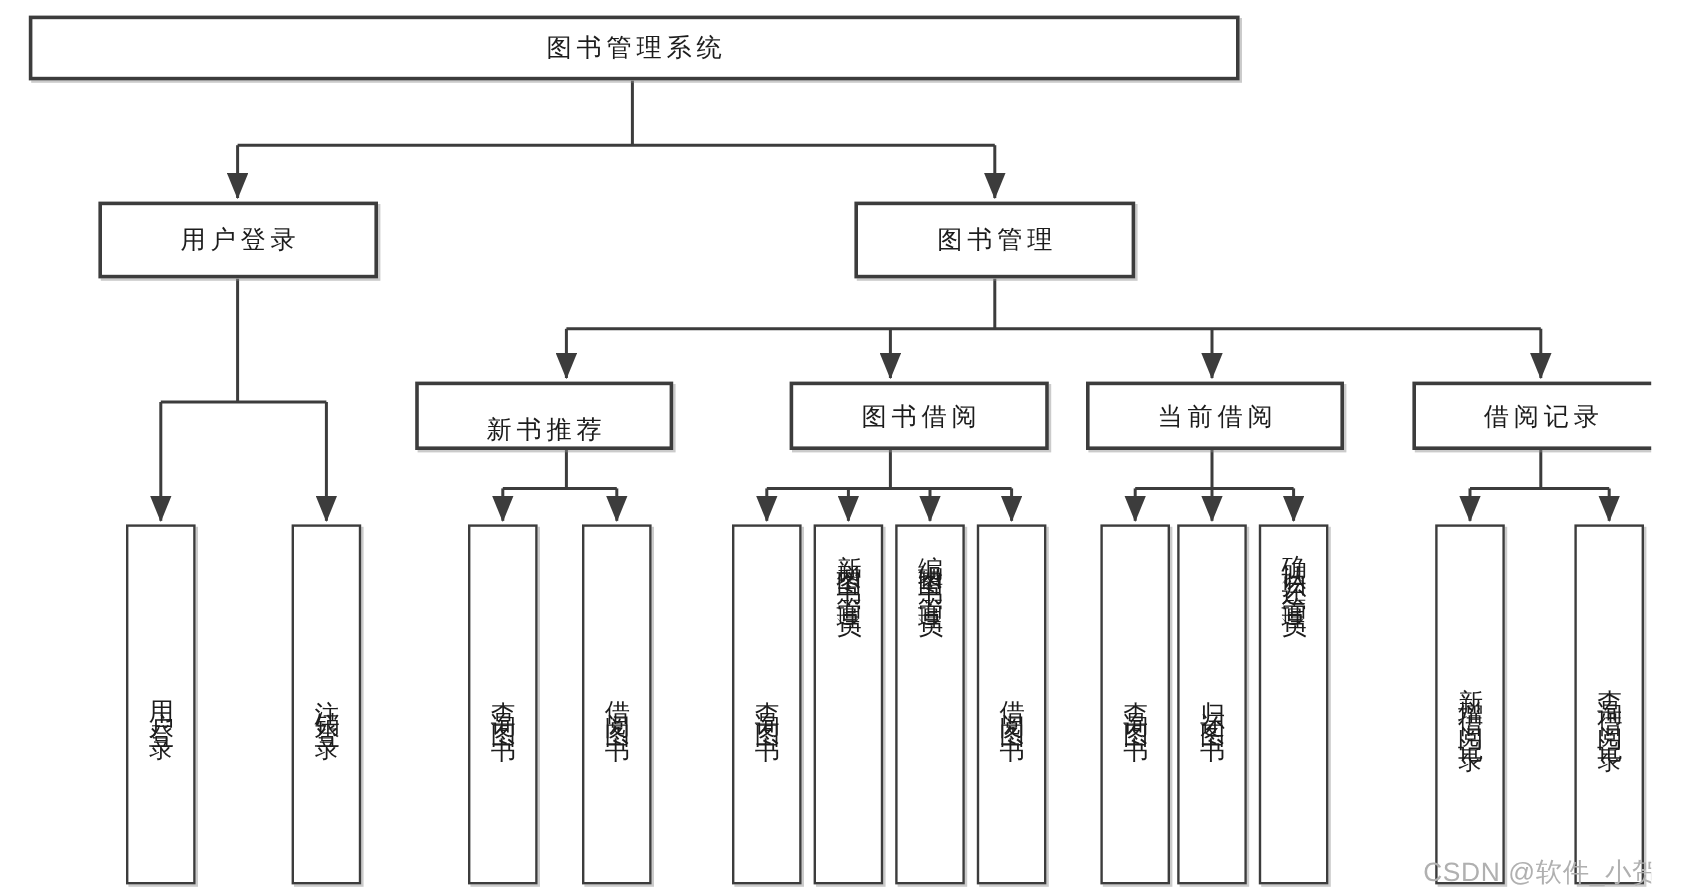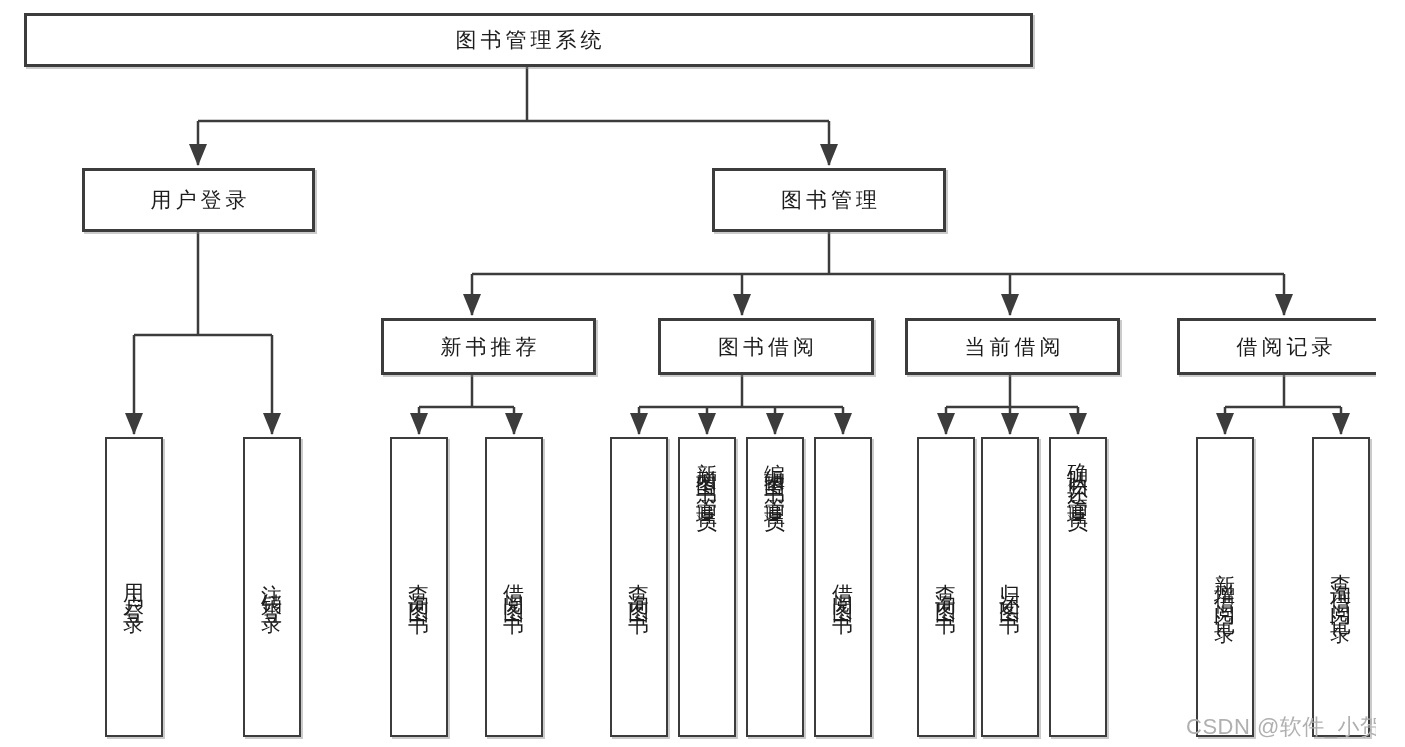--- a/index.html
+++ b/index.html
@@ -116,21 +116,21 @@
     <span class="hlabel">图书管理系统</span>
   </div>
 
   <div class="box" style="left:82px; top:168px; width:233px; height:64px;">
     <span class="hlabel">用户登录</span>
   </div>
   <div class="box" style="left:712px; top:168px; width:234px; height:64px;">
     <span class="hlabel">图书管理</span>
   </div>
 
-  <div class="box" style="left:381px; top:318px; width:215px; height:57px;">
+  <div class="box" style="left:346px; top:318px; width:215px; height:57px;align-items:flex-end;">
     <span class="hlabel">新书推荐</span>
   </div>
   <div class="box" style="left:634px; top:318px; width:216px; height:57px;margin-left:24px;">
     <span class="hlabel">图书借阅</span>
   </div>
   <div class="box" style="left:1177px; top:318px; width:215px; height:57px;">
     <span class="hlabel">借阅记录</span>
   </div>
   <div class="box" style="left:905px; top:318px; width:215px; height:57px;">
     <span class="hlabel">当前借阅</span>

